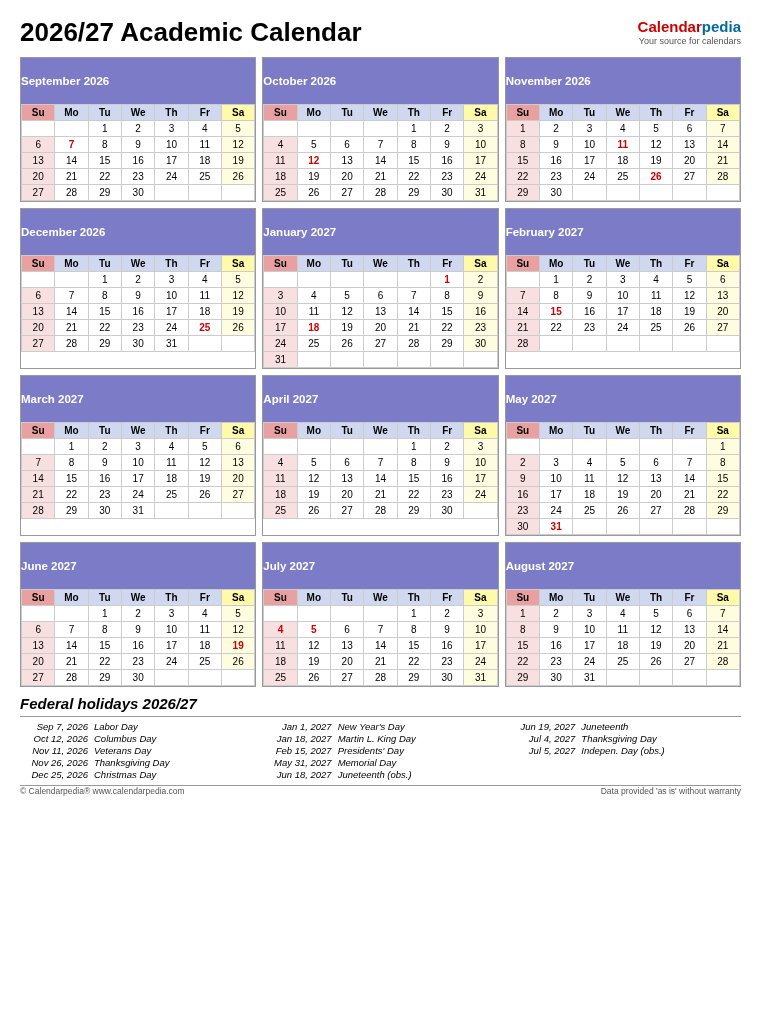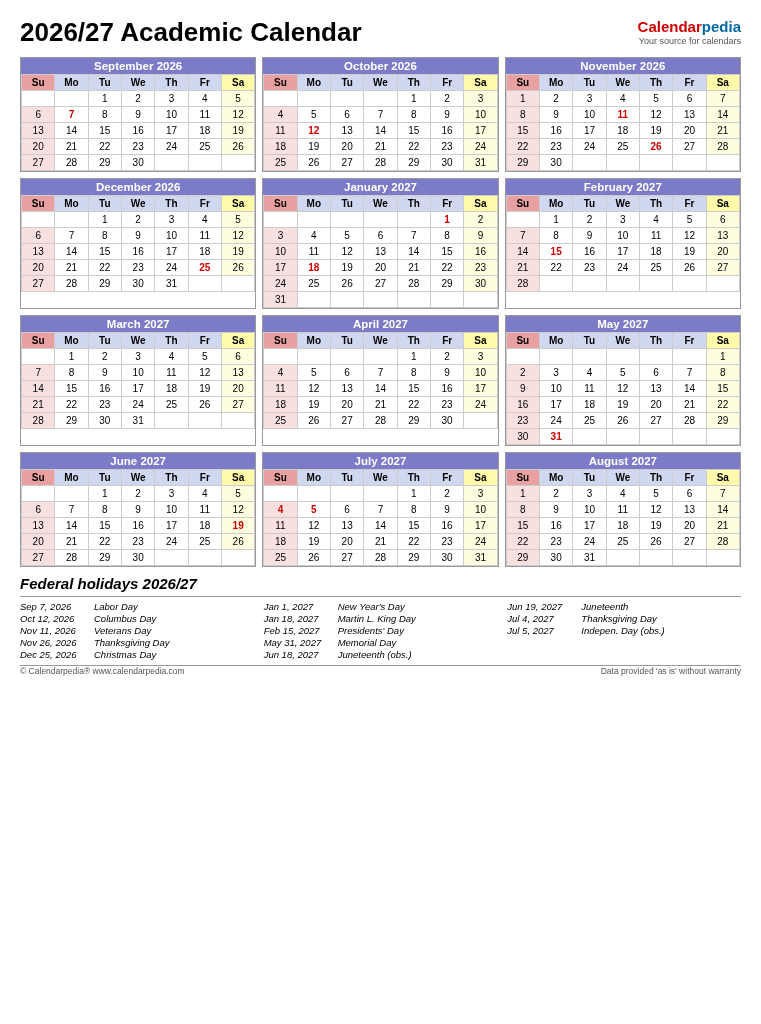--- a/index.html
+++ b/index.html
@@ -42,24 +42,23 @@
       grid-template-columns: repeat(3, 1fr);
       gap: 6px;
       margin-bottom: 8px;
     }
     .month-block {
       border: 1px solid #999;
     }
     .month-title {
       background: #7b7bc8;
       color: #fff;
-      text-align: center;
       font-weight: bold;
       font-size: 11.5px;
-      padding: 2px 0;
+      padding: 17px 0;
     }
     .cal-table {
       width: 100%;
       border-collapse: collapse;
     }
     .cal-table th {
       text-align: center;
       font-size: 10px;
       font-weight: bold;
       padding: 2px 0;
@@ -87,20 +86,21 @@
       font-weight: bold;
       margin-bottom: 4px;
     }
     .holidays-grid {
       display: grid;
       grid-template-columns: repeat(3, 1fr);
       gap: 0 10px;
       border-top: 1px solid #999;
       border-bottom: 1px solid #999;
       padding: 4px 0;
+      text-align: right;
     }
     .holiday-col { }
     .holiday-row {
       display: flex;
       gap: 6px;
       margin-bottom: 1px;
     }
     .holiday-date { min-width: 68px; font-size: 9.5px; color: #000; }
     .holiday-name { font-size: 9.5px; color: #000; }
     .footer-line {

